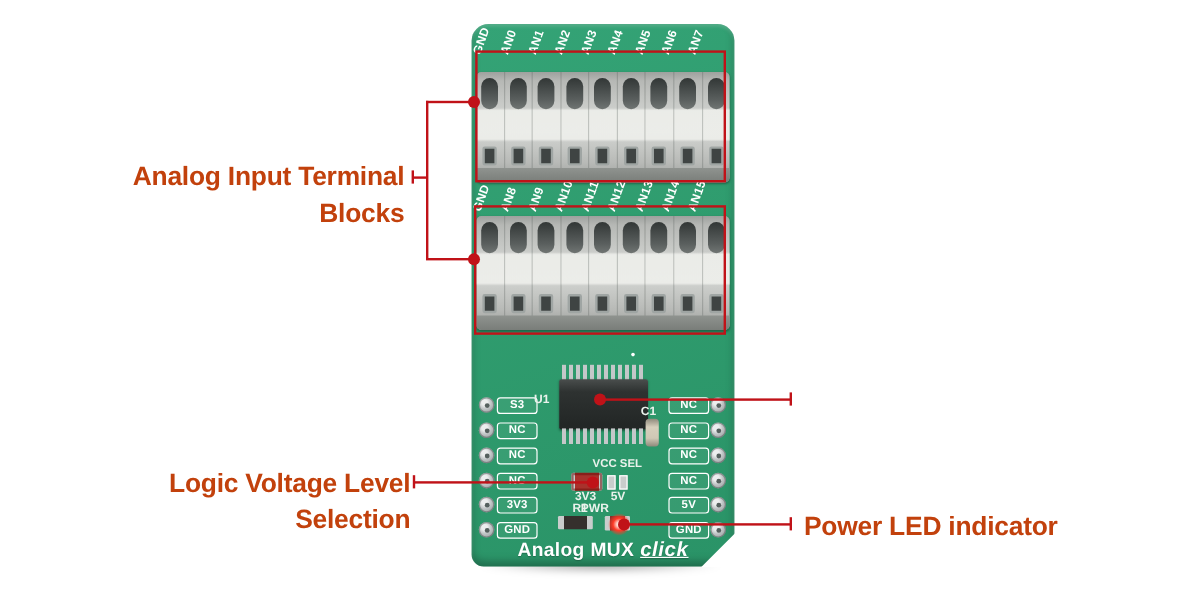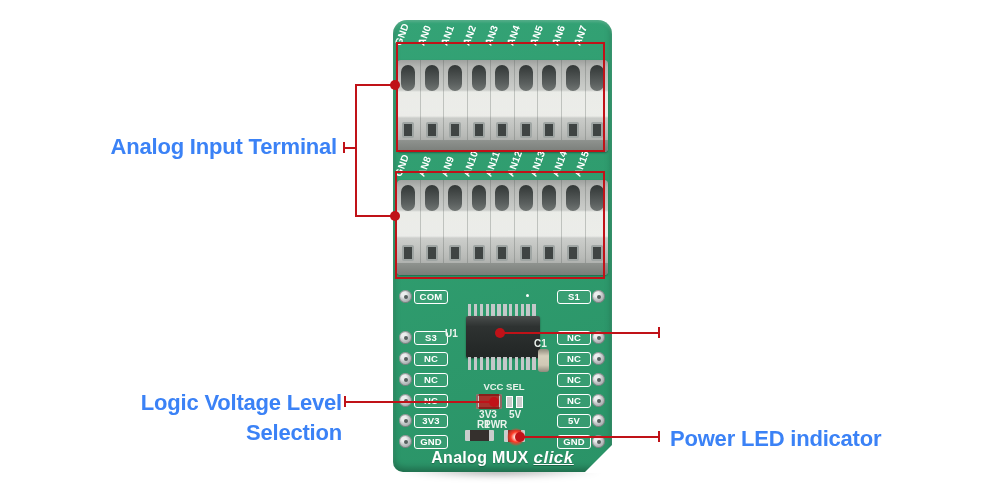--- a/index.html
+++ b/index.html
@@ -1,20 +1,20 @@
 <!DOCTYPE html>
 <html><head>
 <meta charset="utf-8">
 <style>
   html,body{margin:0;padding:0;background:#fff;}
   .scene{position:relative;width:1000px;height:500px;background:#fff;overflow:hidden;
          font-family:"Liberation Sans",sans-serif;}
 
   
-  .lbl{position:absolute;font-weight:700;font-size:22px;color:#3b82f6;letter-spacing:-0.2px;}
+  .lbl{position:absolute;font-weight:700;font-size:22px;color:#c2410c;letter-spacing:-0.2px;}
   #lbl-terminal{right:663px;top:131px;text-align:right;line-height:31px;}
   #lbl-logic{right:658px;top:388px;text-align:right;line-height:30px;}
   #lbl-ic{left:672px;top:321px;}
   #lbl-power{left:670px;top:426px;}
 
   
   .ann{position:absolute;z-index:6;}
   .rline{background:#c01218;}
   .rdot{width:10px;height:10px;border-radius:50%;background:#c01218;}
   .rrect{border:2.5px solid #c01218;background:transparent;}
@@ -134,26 +134,20 @@
         <div class="tcell"></div>
         <div class="tcell"></div>
         <div class="tcell"></div>
         <div class="tcell"></div>
         <div class="tcell"></div>
         <div class="tcell"></div>
         <div class="tcell"></div>
         <div class="tcell"></div>
     </div>
 
-    <div class="prow" style="top:270px">
-      <span class="pad padl"></span>
-        <span class="pbox pboxl">COM</span>
-      <span class="pbox pboxr">S1</span>
-        <span class="pad padr"></span>
-    </div>
     <div class="prow" style="top:311px">
       <span class="pad padl"></span>
         <span class="pbox pboxl">S3</span>
       <span class="pbox pboxr">NC</span>
         <span class="pad padr"></span>
     </div>
     <div class="prow" style="top:332px">
       <span class="pad padl"></span>
         <span class="pbox pboxl">NC</span>
       <span class="pbox pboxr">NC</span>
@@ -185,21 +179,21 @@
     </div>
 
     <div class="ic-pins" id="ic-pins-top"></div>
     <div class="ic-body"></div>
     <div class="ic-pins" id="ic-pins-bot"></div>
     <span class="wdot"></span>
     <span class="slk" style="left:52px;top:309px">U1</span>
     <span class="slk" style="left:141px;top:319px">C1</span>
     <div class="cap"></div>
 
-    <span class="slk" style="left:80px;top:362px;width:62px;text-align:center;font-size:9.5px">VCC SEL</span>
+    <span class="slk" style="left:80px;top:362px;width:62px;text-align:right;font-size:9.5px">VCC SEL</span>
     <div class="jumper"></div>
     <span class="jpad" style="left:113px;top:376px"></span>
     <span class="jpad" style="left:123px;top:376px"></span>
     <span class="slk" style="left:80px;top:390px;width:30px;text-align:center">3V3</span>
     <span class="slk" style="left:112px;top:390px;width:20px;text-align:center">5V</span>
 
     <span class="slk" style="left:84px;top:400px">R1</span>
     <span class="slk" style="left:91px;top:400px">PWR</span>
     <div class="resistor"></div>
     <div class="led"></div>
@@ -231,20 +225,21 @@
   <div class="ann rline" style="left:345px;top:401px;width:150px;height:1.7px"></div>
   <div class="ann rline" style="left:344px;top:396px;width:1.7px;height:11px"></div>
   <div class="ann rdot" style="left:489px;top:397px"></div>
 
   <div class="ann rline" style="left:520px;top:436px;width:139px;height:1.7px"></div>
   <div class="ann rline" style="left:658px;top:431px;width:1.7px;height:11px"></div>
   <div class="ann rdot" style="left:515px;top:432px"></div>
 
   <div class="lbl" id="lbl-terminal">
     <div>Analog Input Terminal</div>
+    <div>Blocks</div>
   </div>
   <div class="lbl" id="lbl-logic">
     <div>Logic Voltage Level</div>
     <div>Selection</div>
   </div>
   <div class="lbl" id="lbl-power">Power LED indicator</div>
 
 </div>
 
 </body></html>

